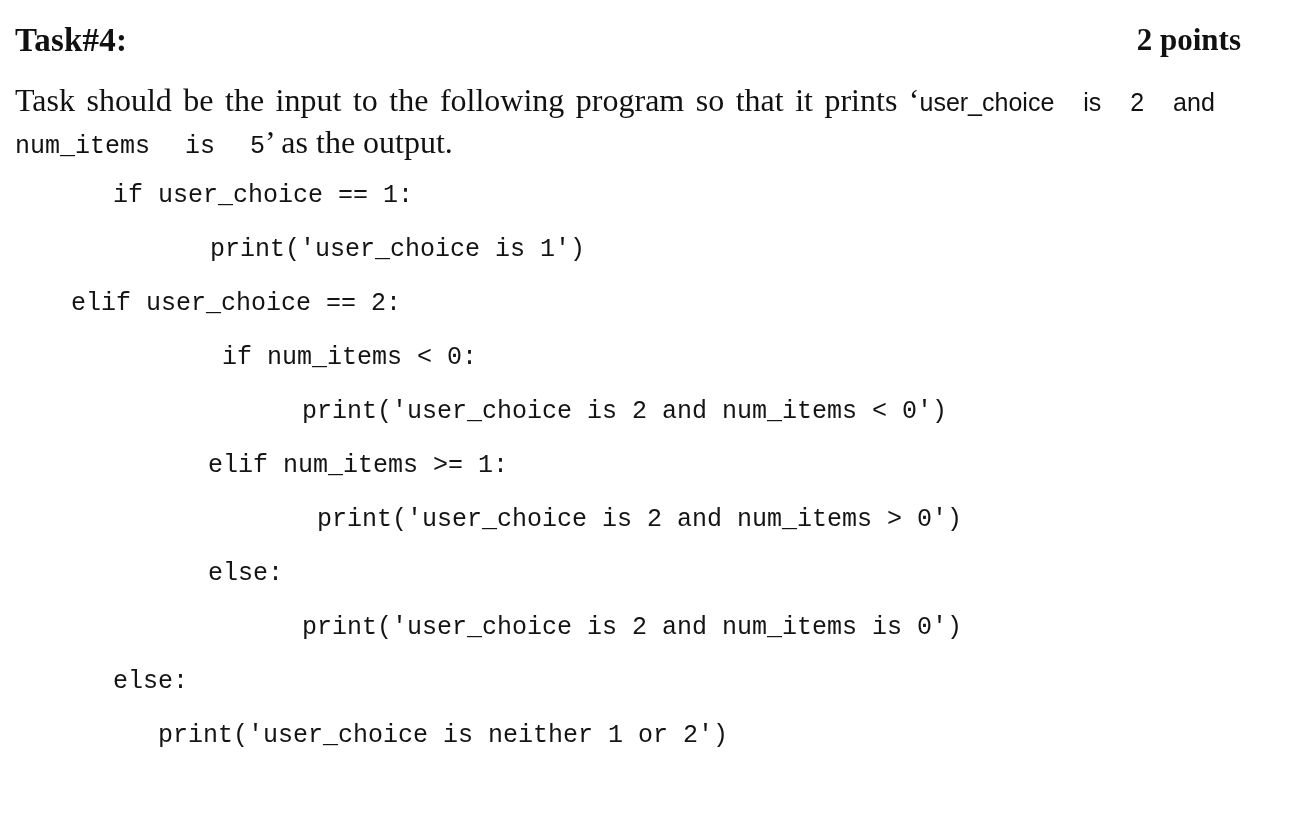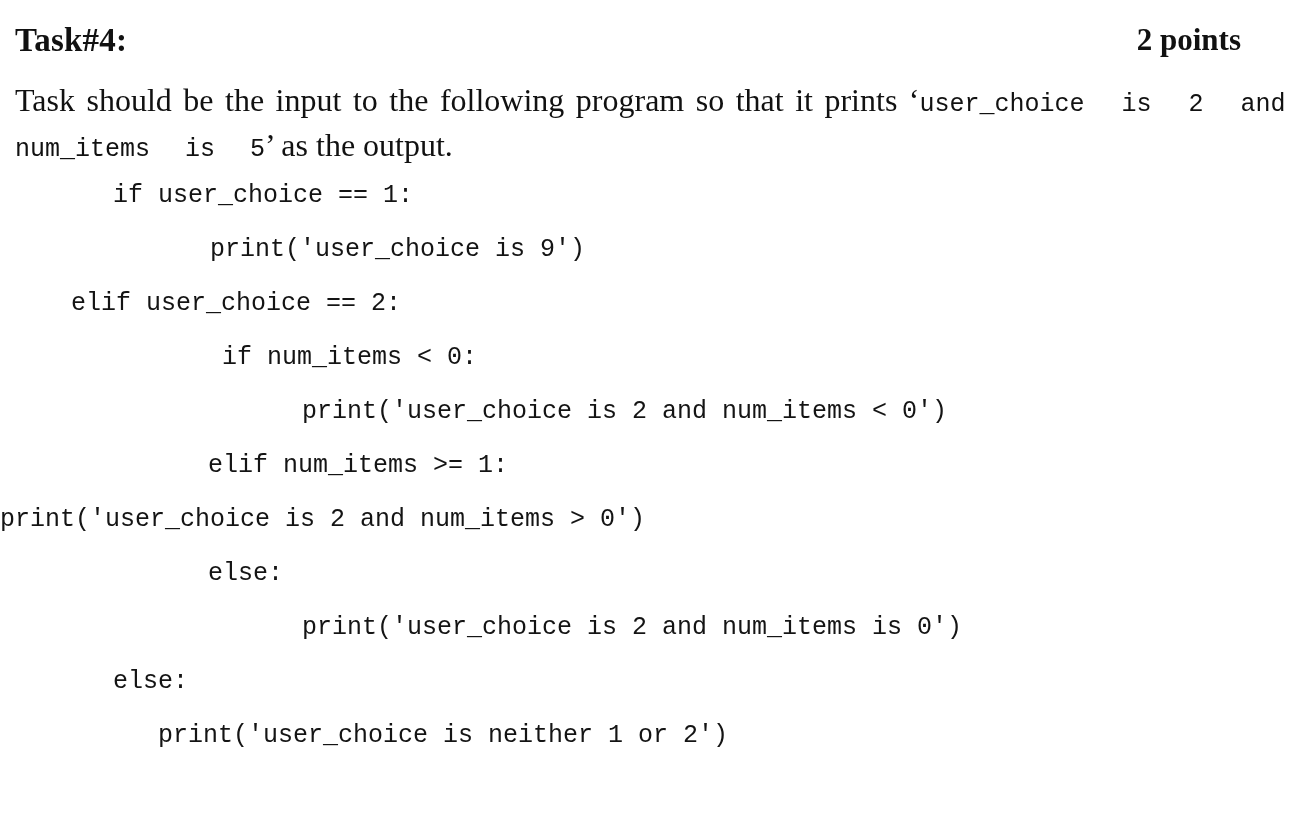--- a/index.html
+++ b/index.html
@@ -36,21 +36,21 @@
     position: absolute;
     left: 15px; top: 80px;
     width: 1255px;
     font-size: 32px;
     line-height: 40px;
   }
   .q-line { white-space: nowrap; }
   .serif-seg { font-family: "Liberation Serif", serif; word-spacing: 3.5px; }
   .serif-seg-normal { font-family: "Liberation Serif", serif; }
   .mono-seg {
-    font-family: Liberation Mono, monospace;
+    font-family: Liberation Sans, sans-serif;
     font-size: 25px;
     word-spacing: 22px;
   }
   .mono-seg-2 {
     font-family: "Liberation Mono", "DejaVu Sans Mono", monospace;
     font-size: 25px;
     word-spacing: 20px;
   }
   .quote-seg { font-family: "Liberation Serif", serif; }
   
@@ -82,25 +82,25 @@
       <span class="serif-seg">Task should be the input to the following program so that it prints </span><span class="quote-seg">‘</span><span class="mono-seg">user_choice is 2 and</span>
     </div>
     <div class="q-line">
       <span class="mono-seg-2">num_items is 5</span><span class="serif-seg-normal">’</span><span class="serif-seg-normal"> as the output.</span>
     </div>
   </div>
 
   <div class="code-block">
 
   <div class="code-line" style="padding-left: 113px;">if user_choice == 1:</div>
-      <div class="code-line" style="padding-left: 210px;">print('user_choice is 9')</div>
+      <div class="code-line" style="padding-left: 210px;">print('user_choice is 1')</div>
       <div class="code-line" style="padding-left: 71px;">elif user_choice == 2:</div>
       <div class="code-line" style="padding-left: 222px;">if num_items &lt; 0:</div>
       <div class="code-line" style="padding-left: 302px;">print('user_choice is 2 and num_items &lt; 0')</div>
       <div class="code-line" style="padding-left: 208px;">elif num_items &gt;= 1:</div>
-      <div class="code-line" style="">print('user_choice is 2 and num_items &gt; 0')</div>
+      <div class="code-line" style="padding-left: 317px;">print('user_choice is 2 and num_items &gt; 0')</div>
       <div class="code-line" style="padding-left: 208px;">else:</div>
       <div class="code-line" style="padding-left: 302px;">print('user_choice is 2 and num_items is 0')</div>
       <div class="code-line" style="padding-left: 113px;">else:</div>
       <div class="code-line" style="padding-left: 158px;">print('user_choice is neither 1 or 2')</div>
     </div>
 
 </div>
 
 </body></html>

